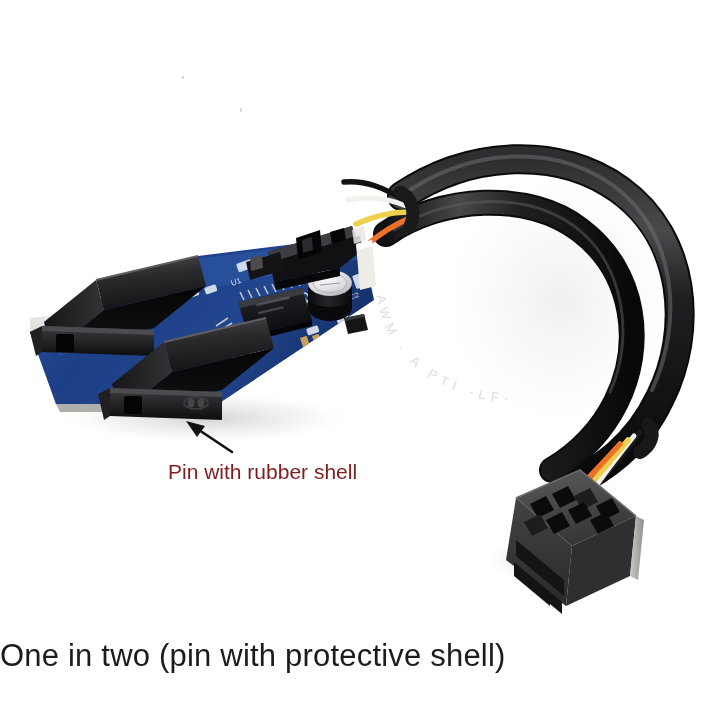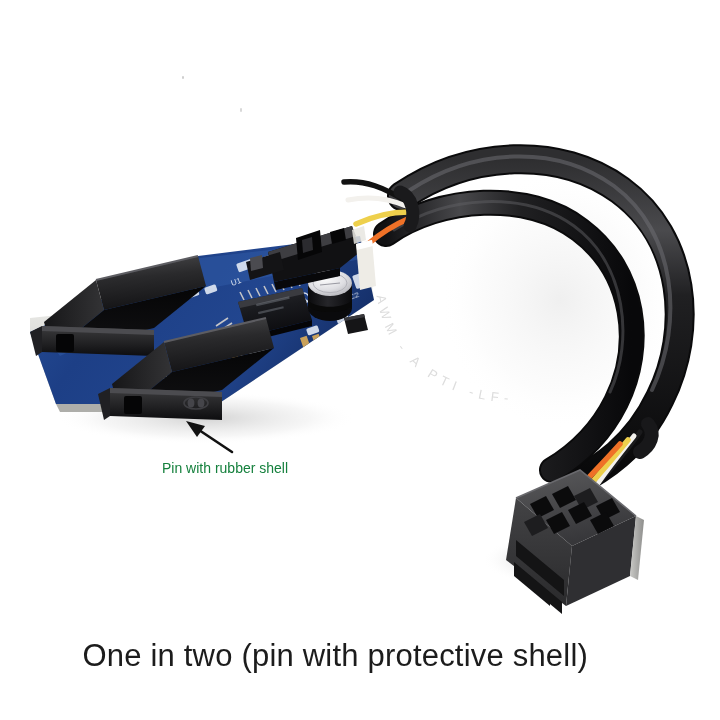--- a/index.html
+++ b/index.html
@@ -10,32 +10,32 @@
     font-family:"Liberation Sans", sans-serif;
     overflow:hidden;
     position:relative;
   }
   #stage{position:absolute;left:0;top:0;width:720px;height:720px;background:#ffffff;}
   .layer{position:absolute;left:0;top:0;width:720px;height:720px;}
   .caption-main{
     position:absolute;
     left:0;width:588px;
     top:638px;
-    text-align:right;
+    text-align:left;
     font-size:31px;
     color:#1c1c1c;
     letter-spacing:0.2px;
     font-family:"Liberation Sans", sans-serif;
     white-space:nowrap;
   }
   .caption-anno{
     position:absolute;
-    left:162px;top:460px;
-    font-size:14px;
-    color:#15803d;
+    left:168px;top:460px;
+    font-size:21px;
+    color:#7f1d1d;
     font-family:"Liberation Sans", sans-serif;
     white-space:nowrap;
   }
   .speck{
     position:absolute;
     width:2px;height:3px;
     background:#cfcfcf;
     left:182px;top:76px;
     border-radius:1px;
   }

